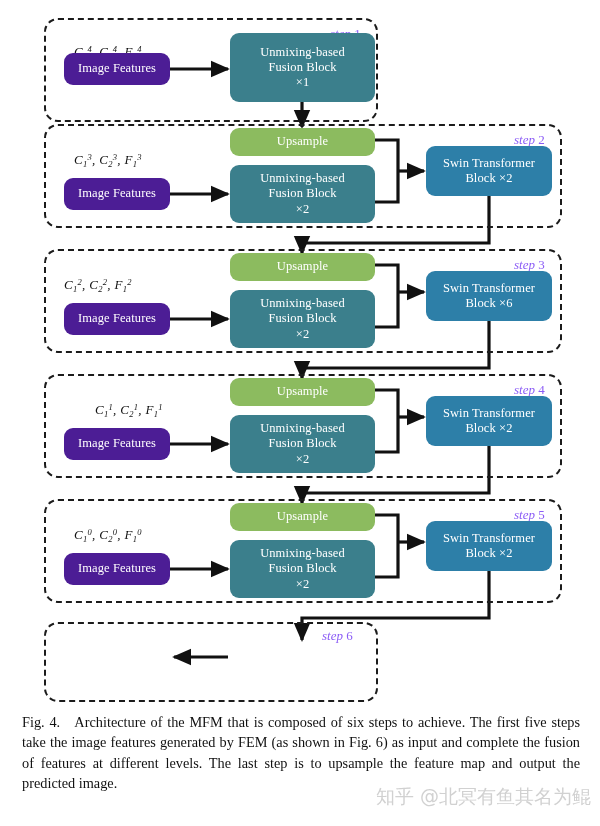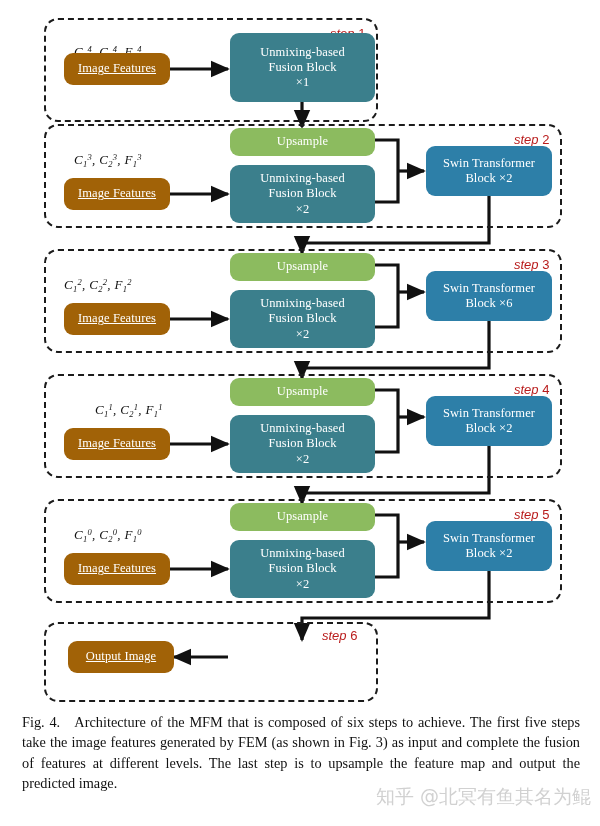--- a/index.html
+++ b/index.html
@@ -21,44 +21,44 @@
   
   .step-box{
     position:absolute;
     border:2px dashed #1b1b1b;
     border-radius:14px;
     background:transparent;
     box-sizing:border-box;
   }
   .step-label{
     position:absolute;
-    font-family:Liberation Sans, sans-serif;
+    font-family:Liberation Serif, serif;
     font-size:13px;
-    color:#b91c1c;
+    color:#8b5cf6;
     white-space:nowrap;
   }
   .step-label i{font-style:italic;}
 
   
   .node{
     position:absolute;
     box-sizing:border-box;
     border-radius:9px;
     display:flex;
     align-items:center;
     justify-content:center;
     text-align:center;
     color:#ffffff;
     font-family:"Liberation Serif", serif;
     font-size:12.5px;
     line-height:1.22;
     padding:3px 4px;
     letter-spacing:0.1px;
   }
-  .node.orange{background:#a16207;text-decoration:underline;}
+  .node.orange{background:#4c1d95;}
   .node.teal  {background:#3b7f8c;}
   .node.green {background:#8cbb5f;}
   .node.blue  {background:#2d7fa8;}
 
   .node .lines{display:block;}
   .node .lines span{display:block;}
 
   
   .math-label{
     position:absolute;
@@ -276,23 +276,20 @@
     <span class="lines">
       <span>Swin Transformer</span>
       <span>Block ×2</span>
     </span>
   </div>
 
   <div class="step-box" style="left:44px;top:622px;width:334px;height:80px;"></div>
   <div class="step-label" style="left:322px;top:628px;">
     <i>step</i>&nbsp;<span>6</span>
   </div>
-  <div class="node orange" style="left:68px;top:641px;width:106px;height:32px;">
-    <span>Output Image</span>
-  </div>
 
 </div>
 
 <div id="caption">
-  <span class="figno">Fig. 4.</span>&nbsp;&nbsp;&nbsp;<span>Architecture of the MFM that is composed of six steps to achieve. The first five steps take the image features generated by FEM (as shown in Fig. 3) as input and complete the fusion of features at different levels. The last step is to upsample the feature map and output the predicted image.</span>
+  <span class="figno">Fig. 4.</span>&nbsp;&nbsp;&nbsp;<span>Architecture of the MFM that is composed of six steps to achieve. The first five steps take the image features generated by FEM (as shown in Fig. 6) as input and complete the fusion of features at different levels. The last step is to upsample the feature map and output the predicted image.</span>
 </div>
 
 <div id="watermark">知乎 @北冥有鱼其名为鲲</div>
 
 </body></html>

